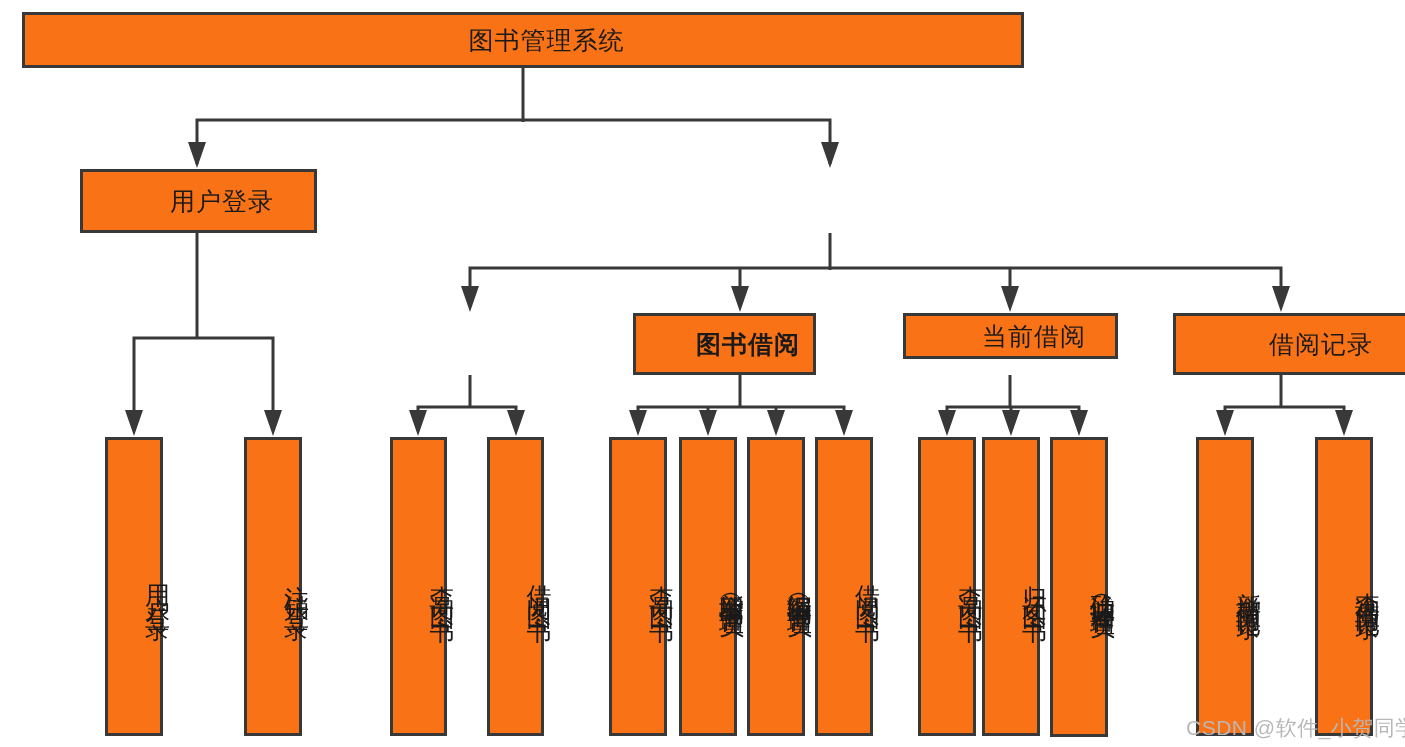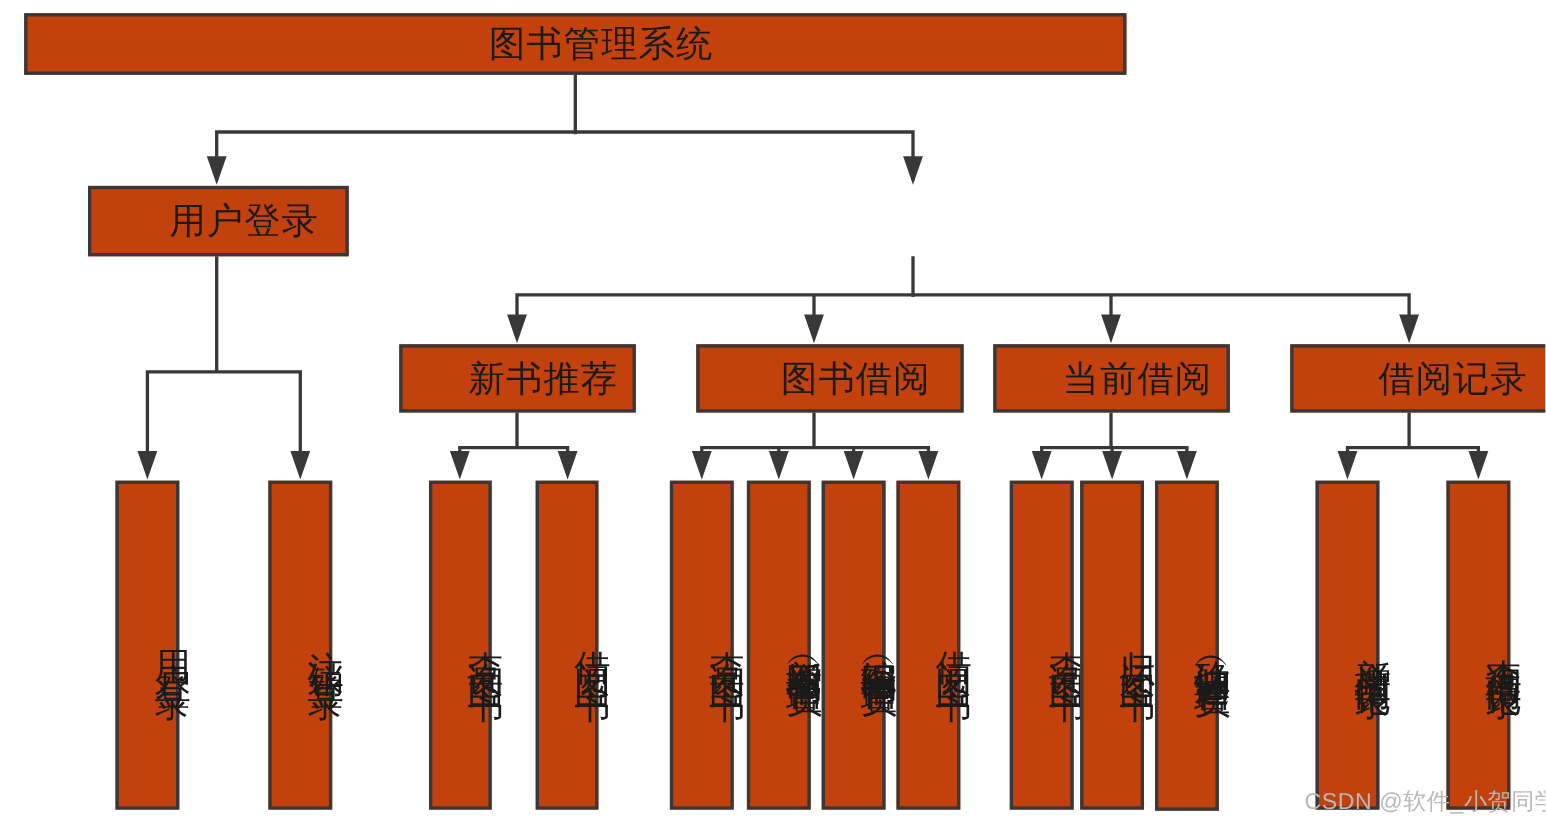--- a/index.html
+++ b/index.html
@@ -30,27 +30,27 @@
     fill: none;
     stroke: var(--line);
     stroke-width: 3;
   }
   svg.connectors .head {
     fill: var(--line);
     stroke: none;
   }
   .box {
     position: absolute;
-    background: #c2410c;
+    background: #f97316;
     border: 3px solid var(--line);
     color: var(--text);
     display: flex;
     align-items: center;
     justify-content: center;
-    font-size: 33px;
+    font-size: 25px;
     z-index: 2;
     letter-spacing: 1px;
     white-space: nowrap;
     padding-left: 47px;
   }
   .leaf {
     writing-mode: vertical-rl;
     text-orientation: mixed;
     letter-spacing: 11px;
     line-height: 1;
@@ -127,23 +127,22 @@
       M1002,410 H1020 L1011,436 Z
       M1070,410 H1088 L1079,436 Z
       M1216,410 H1234 L1225,436 Z
       M1335,410 H1353 L1344,436 Z"></path>
   </svg>
 
   <div class="box" style="left:22px; top:12px; width:1002px; height:56px;">图书管理系统</div>
 
   <div class="box" style="left:80px; top:169px; width:237px; height:64px;">用户登录</div>
 
-  <div class="box" style="left:363px; top:313px; width:215px; height:62px;">新书推荐</div>
-  <div class="box" style="left:633px; top:313px; width:243px; height:62px;">图书借阅</div>
-  <div class="box" style="left:903px; top:313px; width:215px; height:62px;">当前借阅</div>
+  <div class="box" style="left:633px; top:313px; width:183px; height:62px;font-weight:bold;">图书借阅</div>
+  <div class="box" style="left:903px; top:313px; width:215px; height:46px;">当前借阅</div>
   <div class="box" style="left:1173px; top:313px; width:249px; height:62px;">借阅记录</div>
 
   <div class="box leaf" style="left:105px; top:437px; width:58px; height:299px;">用户登录</div>
   <div class="box leaf" style="left:244px; top:437px; width:58px; height:299px;">注销登录</div>
 
   <div class="box leaf" style="left:390px; top:437px; width:57px; height:299px;">查询图书</div>
   <div class="box leaf" style="left:487px; top:437px; width:57px; height:299px;">借阅图书</div>
 
   <div class="box leaf" style="left:609px; top:437px; width:58px; height:299px;">查询图书</div>
   <div class="box leaf ls-l" style="left:679px; top:437px; width:58px; height:299px;">新增图书（管理员）</div>

